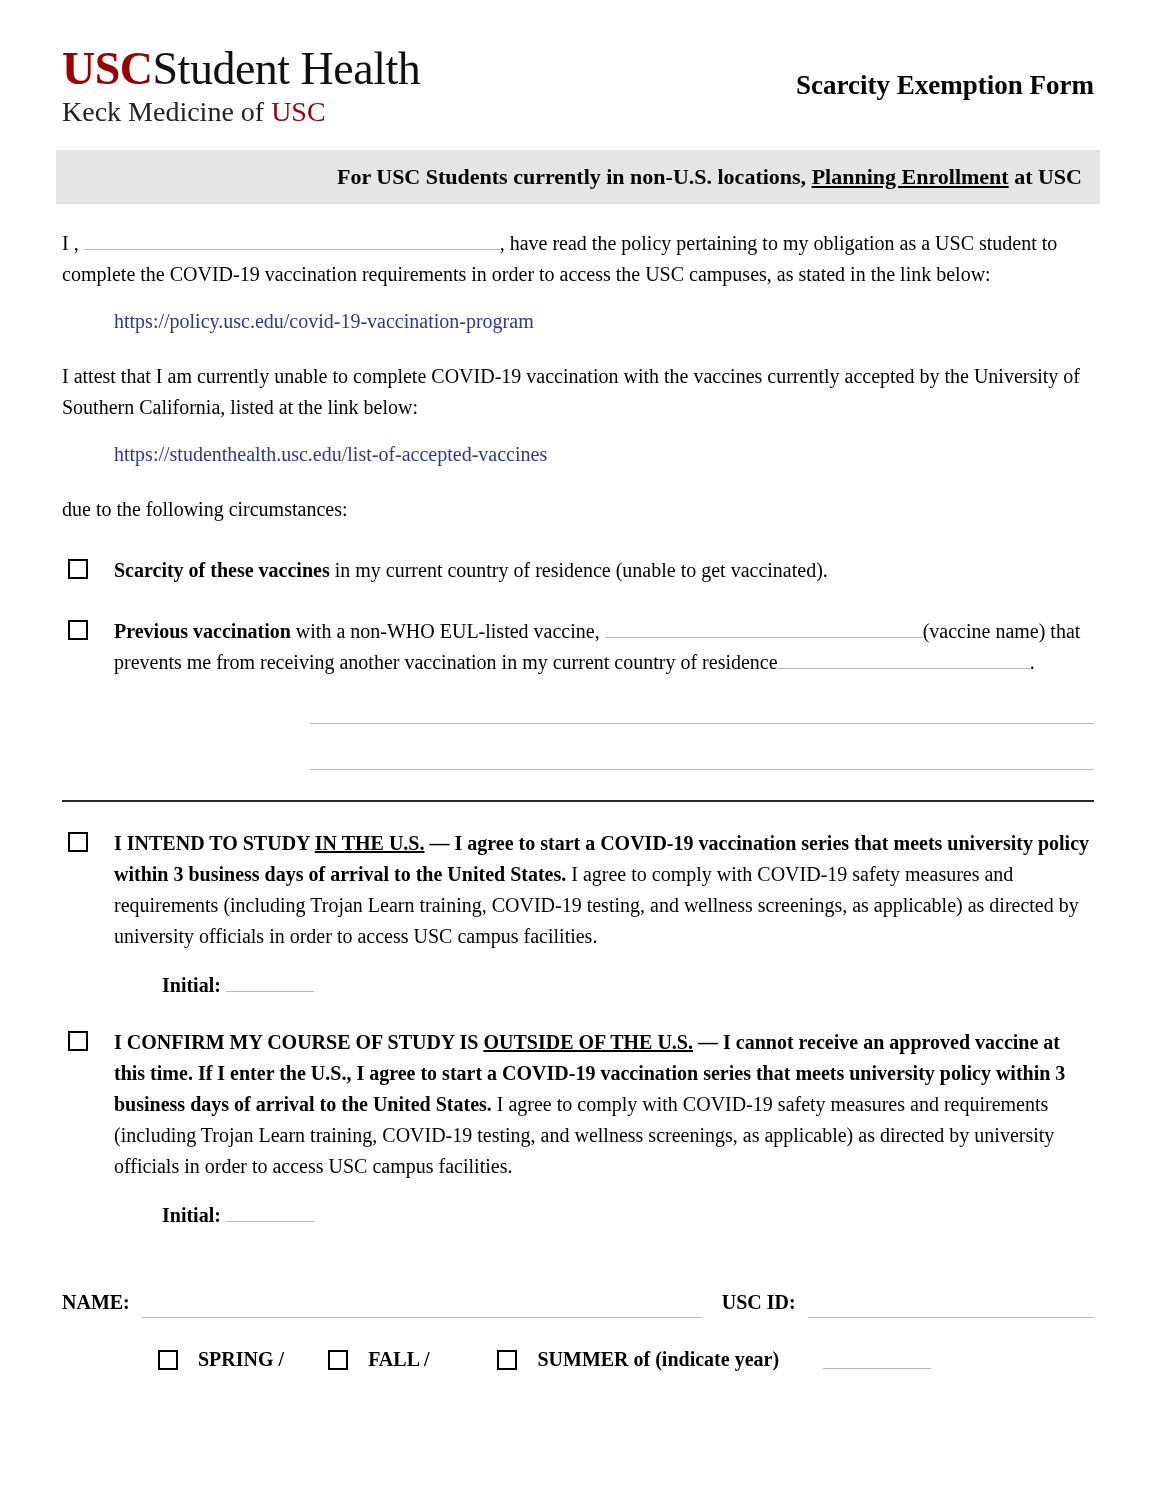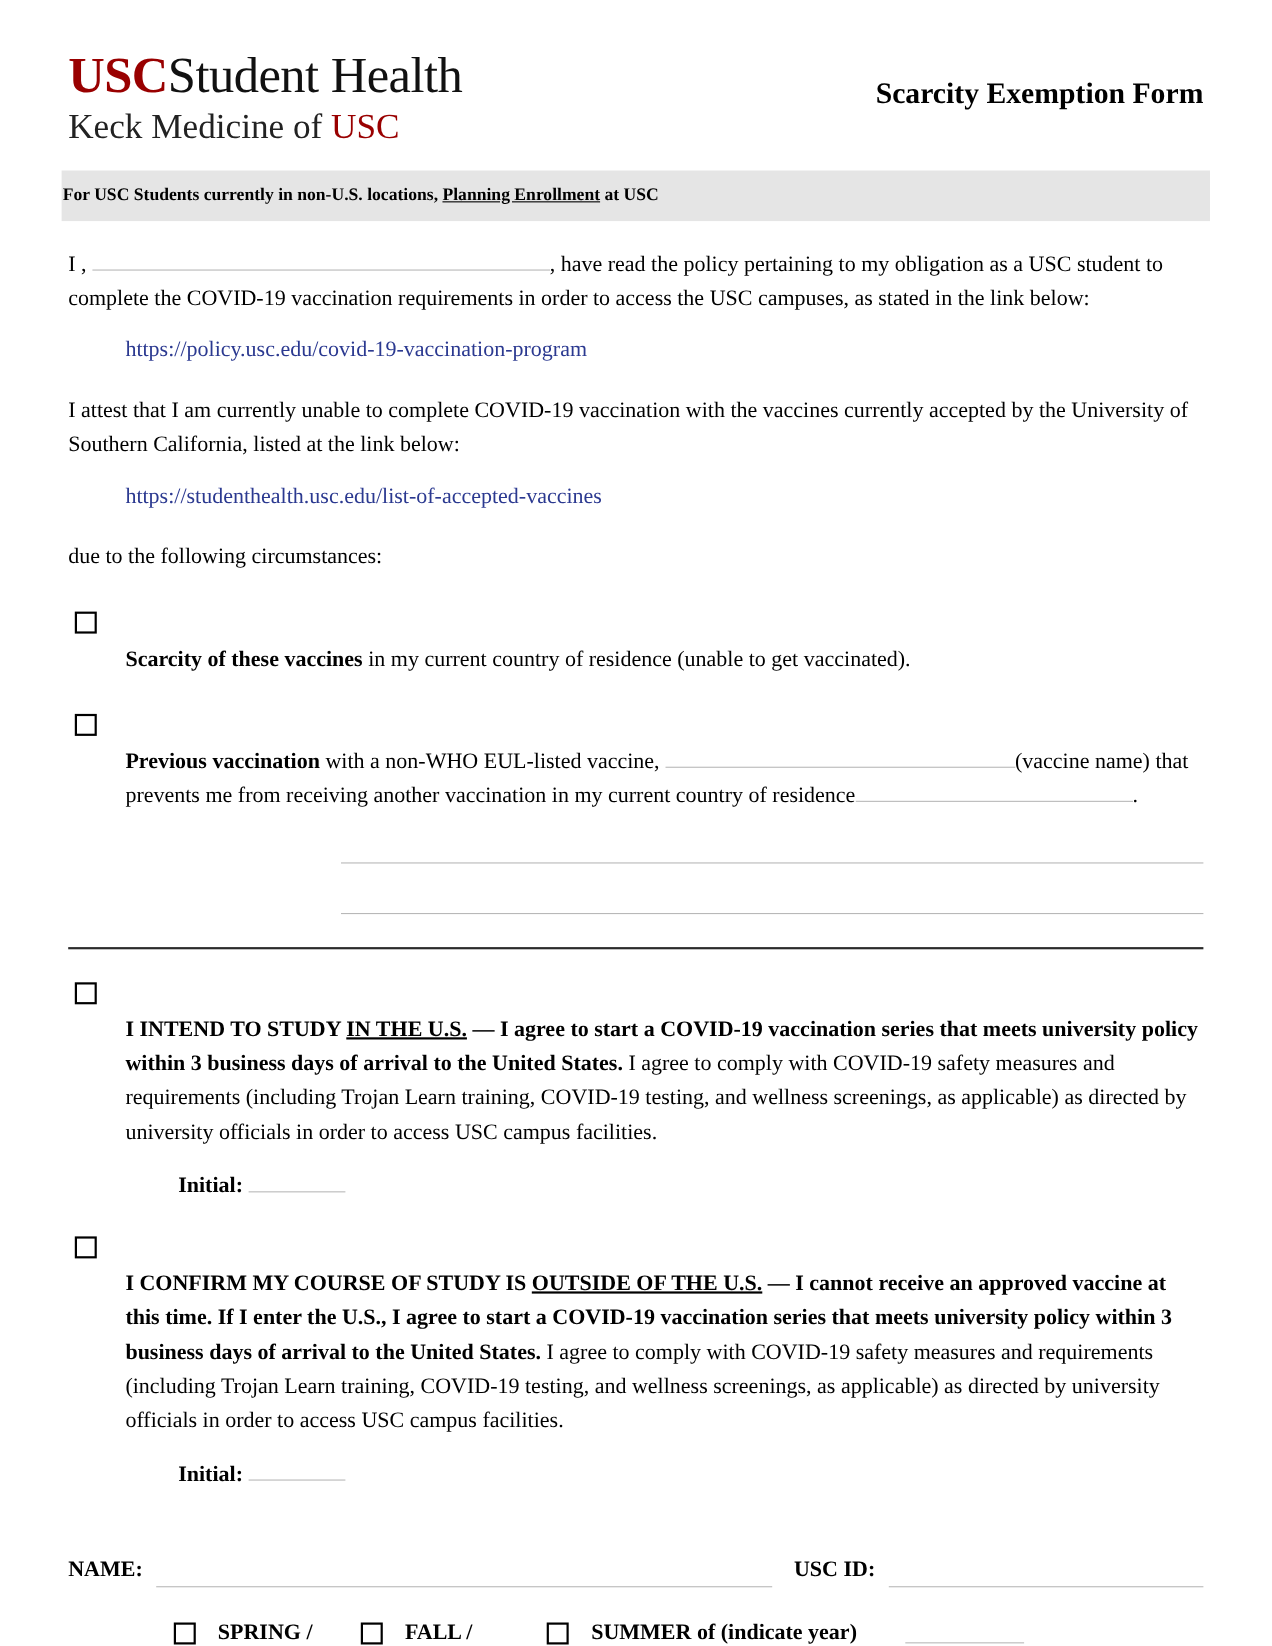--- a/index.html
+++ b/index.html
@@ -11,31 +11,31 @@
     position: relative;
     overflow: hidden;
   }
   .page { padding: 46px 56px 0 56px; }
 
   
   .header { display: flex; justify-content: space-between; align-items: flex-start; padding: 0 6px; }
   .logo-main { font-size: 46px; line-height: 1.0; letter-spacing: -0.5px; }
   .logo-usc { color: #990000; font-weight: 700; }
   .logo-rest { color: #111; font-weight: 400; }
-  .logo-sub { font-size: 32px; margin-top: 4px; color: #222; }
+  .logo-sub { font-size: 28px; margin-top: 4px; color: #222; }
   .logo-sub .usc { color: #990000; }
   .form-title { font-size: 27px; font-weight: 700; margin-top: 24px; }
 
   
   .banner {
     margin-top: 22px;
     background: #e5e5e5;
-    text-align: left;
-    padding: 14px 1px;
-    font-size: 16px;
+    text-align: right;
+    padding: 14px 18px;
+    font-size: 22px;
     font-weight: 700;
   }
   .banner .u { text-decoration: underline; }
 
   
   .content { padding: 0 6px; font-size: 20px; line-height: 1.55; }
   .para { margin-top: 24px; }
   .blank {
     display: inline-block;
     border-bottom: 1px solid #b8b8b8;
@@ -50,21 +50,21 @@
   
   .cb-row { display: flex; margin-top: 30px; }
   .checkbox {
     flex: 0 0 auto;
     width: 20px; height: 20px;
     border: 2px solid #000;
     margin: 4px 26px 0 6px;
     background: #fff;
     cursor: pointer;
   }
-  .cb-text { flex: 1 1 auto; margin-top: 32px; }
+  .cb-text { flex: 1 1 auto; }
 
   .extra-line { margin: 26px 0 0 248px; border-bottom: 1px solid #b8b8b8; height: 20px; }
 
   .divider { border: none; border-top: 2px solid #2b2b2b; margin: 30px 0 0 0; }
 
   
   .agreement { margin-top: 26px; }
   .initial-row { margin: 18px 0 0 100px; font-size: 20px; }
   .initial-row b { font-weight: 700; }
 

